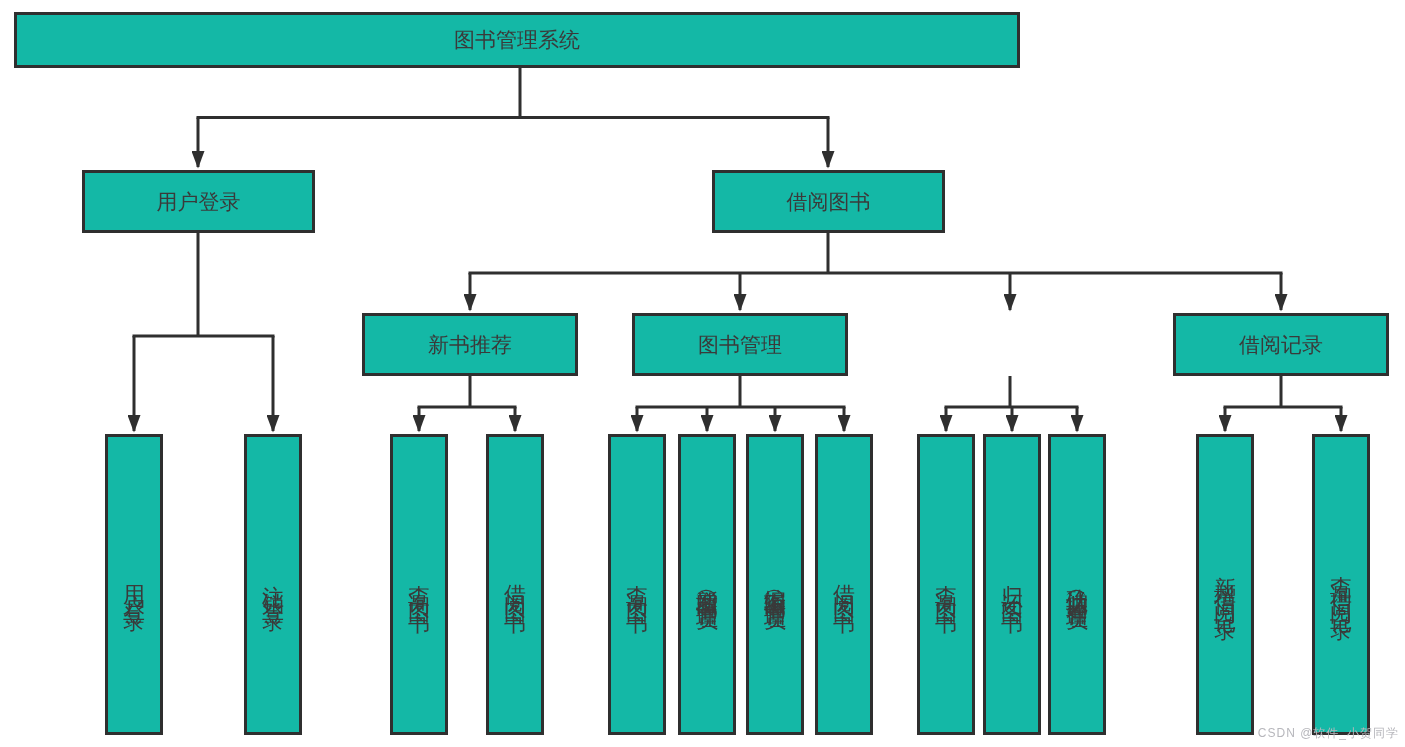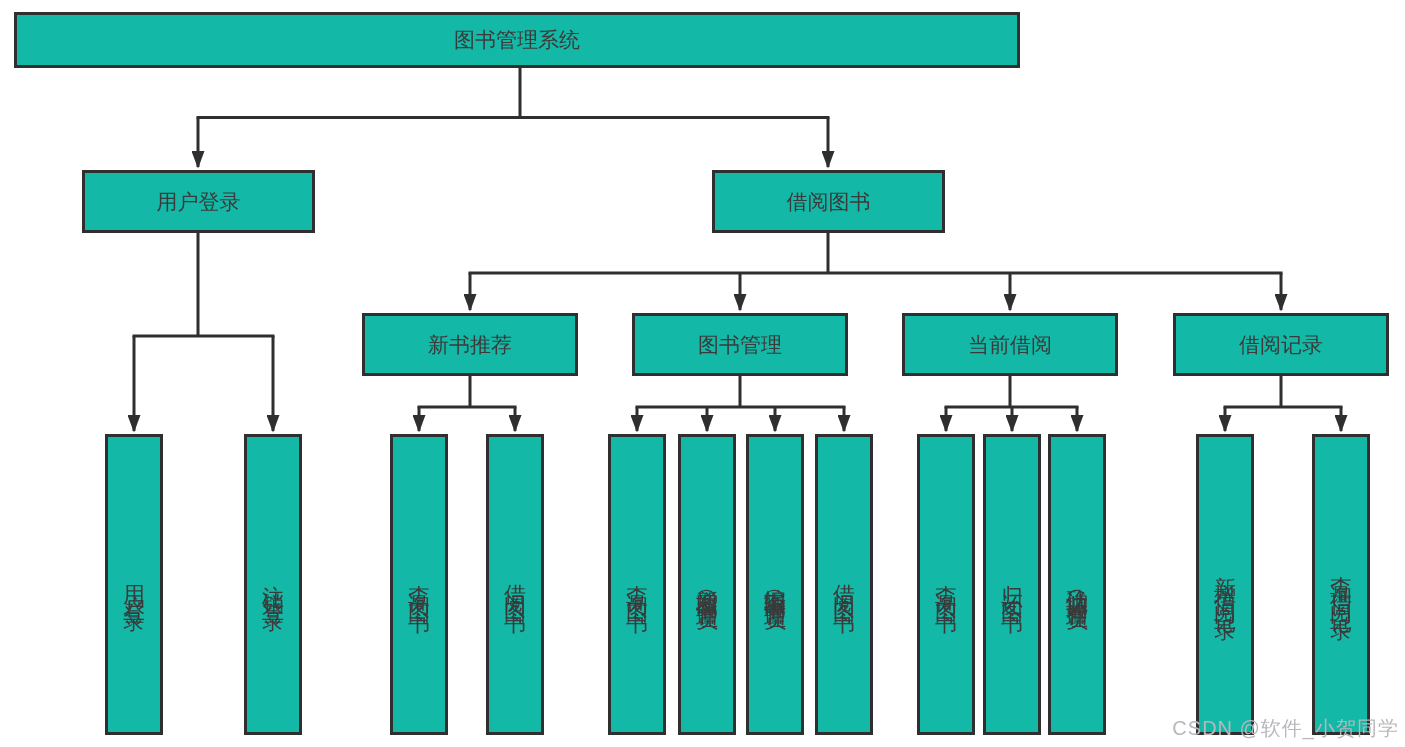--- a/index.html
+++ b/index.html
@@ -38,21 +38,21 @@
   }
   #connectors path, #connectors line {
     stroke: #2f2f2f;
     stroke-width: 3;
     fill: none;
   }
   .watermark {
     position: absolute;
     right: 6px;
     bottom: 5px;
-    font-size: 20px;
+    font-size: 12px;
     color: #b7b7bc;
     letter-spacing: 1px;
     z-index: 3;
     white-space: nowrap;
   }
 </style>
 </head>
 <body>
 
 <div id="stage">
@@ -109,23 +109,20 @@
   <div class="node" style="left:712px;top:170px;width:233px;height:63px">
     <span>借阅图书</span>
   </div>
 
   <div class="node" style="left:362px;top:313px;width:216px;height:63px">
     <span>新书推荐</span>
   </div>
   <div class="node" style="left:632px;top:313px;width:216px;height:63px">
     <span>图书管理</span>
   </div>
-  <div class="node" style="left:902px;top:313px;width:216px;height:63px">
-    <span>当前借阅</span>
-  </div>
   <div class="node" style="left:1173px;top:313px;width:216px;height:63px">
     <span>借阅记录</span>
   </div>
 
   <div class="node v" style="left:105px;top:434px;width:58px;height:301px">
     <span>用户登录</span>
   </div>
   <div class="node v" style="left:244px;top:434px;width:58px;height:301px">
     <span>注销登录</span>
   </div>

